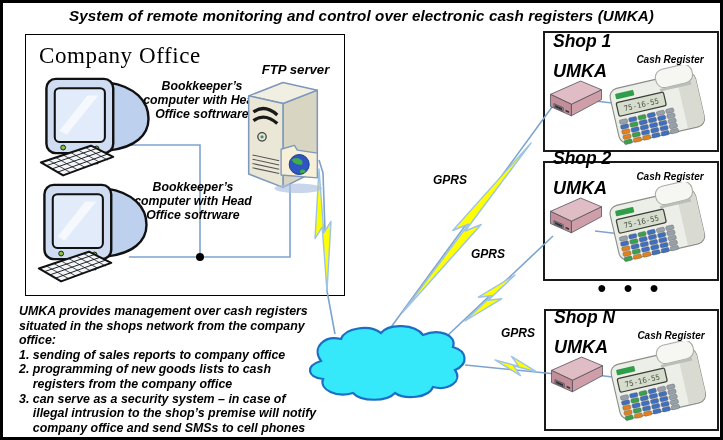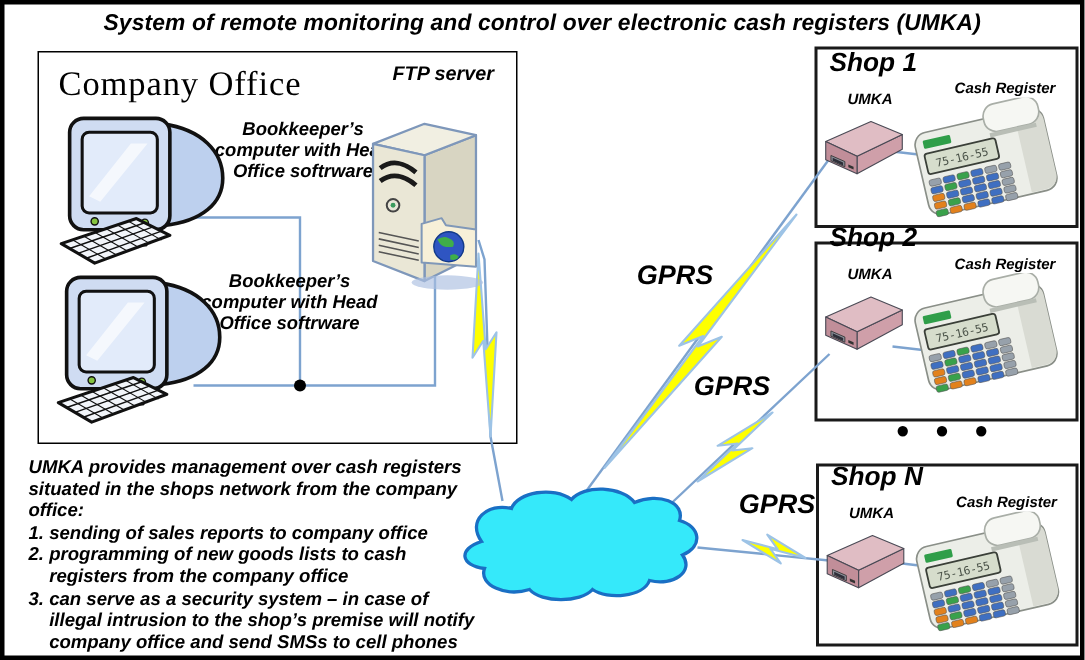--- a/index.html
+++ b/index.html
@@ -13,32 +13,32 @@
   .bi{font-weight:bold;font-style:italic;}
   .pre{white-space:pre-line;}
   .ctr{text-align:center;}
   .z0{z-index:0}.z1{z-index:1}.z2{z-index:2}
 
   .title{left:0;top:4px;width:717px;font-size:15.2px;letter-spacing:0.1px;}
   .office-box{left:22px;top:31px;width:318px;height:260px;border:1.6px solid #000;background:#fff;}
   .office-label{left:36px;top:40px;font-size:23px;letter-spacing:0.6px;font-family:Liberation Serif, serif;}
   .bk1{left:133px;top:76px;width:132px;font-size:12.3px;line-height:14.2px;}
   .bk2{left:126px;top:177px;width:128px;font-size:12.3px;line-height:14.2px;}
-  .ftp-label{left:250px;top:38px;width:85px;font-size:13.2px;}
+  .ftp-label{left:250px;top:59px;width:85px;font-size:13.2px;}
   .desc{left:16px;top:301px;width:312px;font-size:12.4px;line-height:14.6px;}
   .internet-label{left:337px;top:348px;width:90px;font-size:15px;}
-  .gprs{width:60px;font-size:18px;}
+  .gprs{width:60px;font-size:12px;}
   .gprs0{left:417px;top:170px;} .gprs1{left:455px;top:244px;} .gprs2{left:485px;top:323px;}
 
   .shop{border:2.2px solid #1a1a1a;background:#fff;box-sizing:border-box;}
   .shop1{left:540px;top:28px;width:176px;height:121px;}
   .shop2{left:540px;top:158px;width:176px;height:120px;}
   .shopN{left:541px;top:306px;width:175px;height:122px;}
   .shop-title{left:10px;top:0px;font-size:17.5px;}
-  .umka-label{left:6px;top:30px;width:62px;font-size:10px;}
+  .umka-label{left:6px;top:30px;width:62px;font-size:18px;}
   .cash-label{left:80px;top:23px;width:94px;font-size:10px;}
   .umka-svg{left:4px;top:46px;}
   .reg-svg{left:60px;top:34px;}
   .dots{left:578px;top:276px;width:100px;font-size:16px;letter-spacing:6px;}
 
   #wires{left:0;top:0;}
   .wire{stroke:var(--wire);stroke-width:1.6;fill:none;}
   .cloud{fill:var(--cloud-fill);stroke:var(--cloud-border);stroke-width:2.2;}
   .bolt{fill:var(--bolt-fill);stroke:var(--bolt-border);stroke-width:1.4;stroke-linejoin:round;}
 </style>

